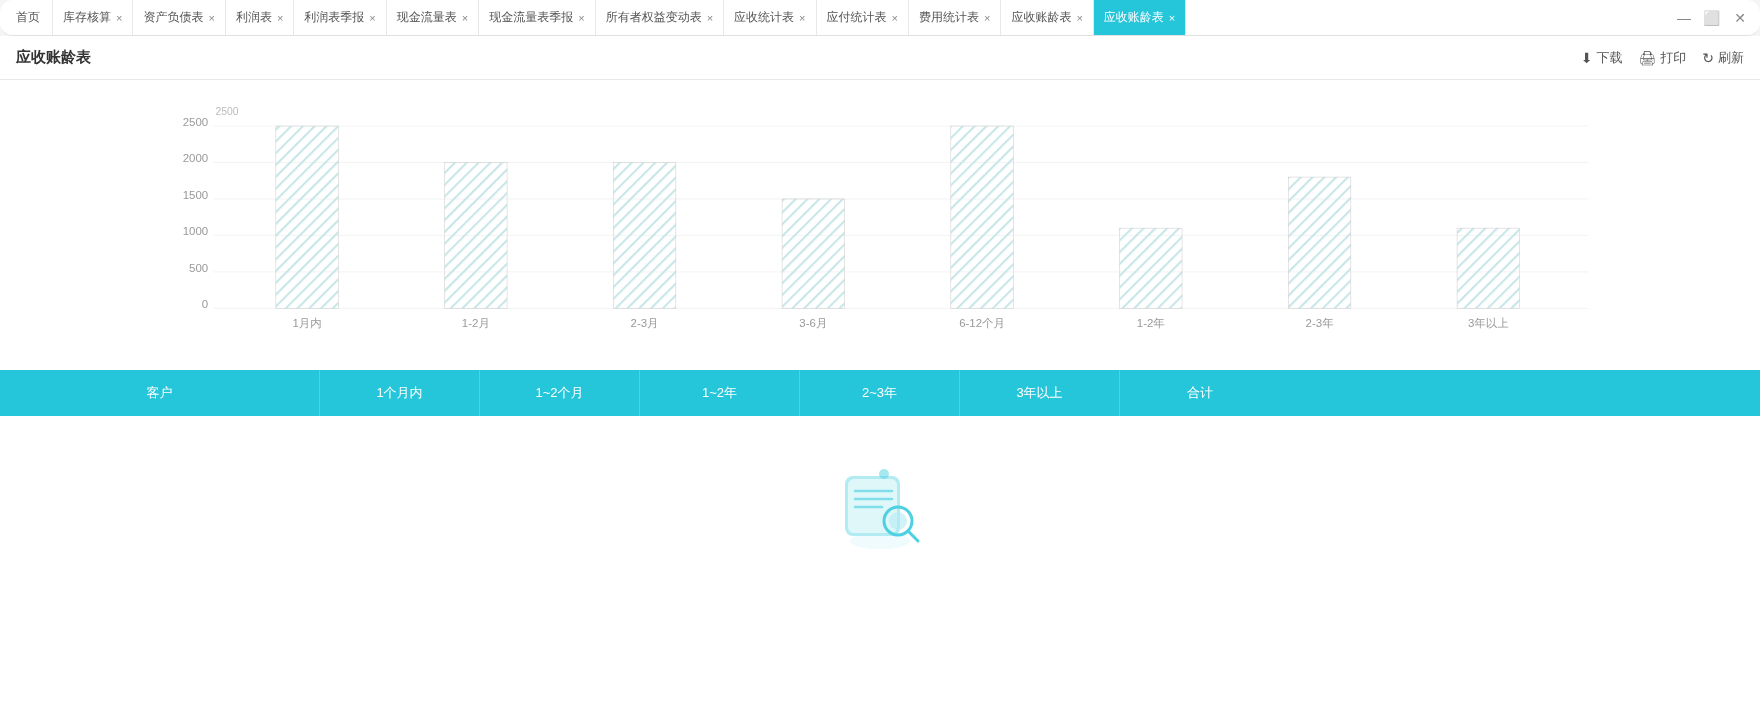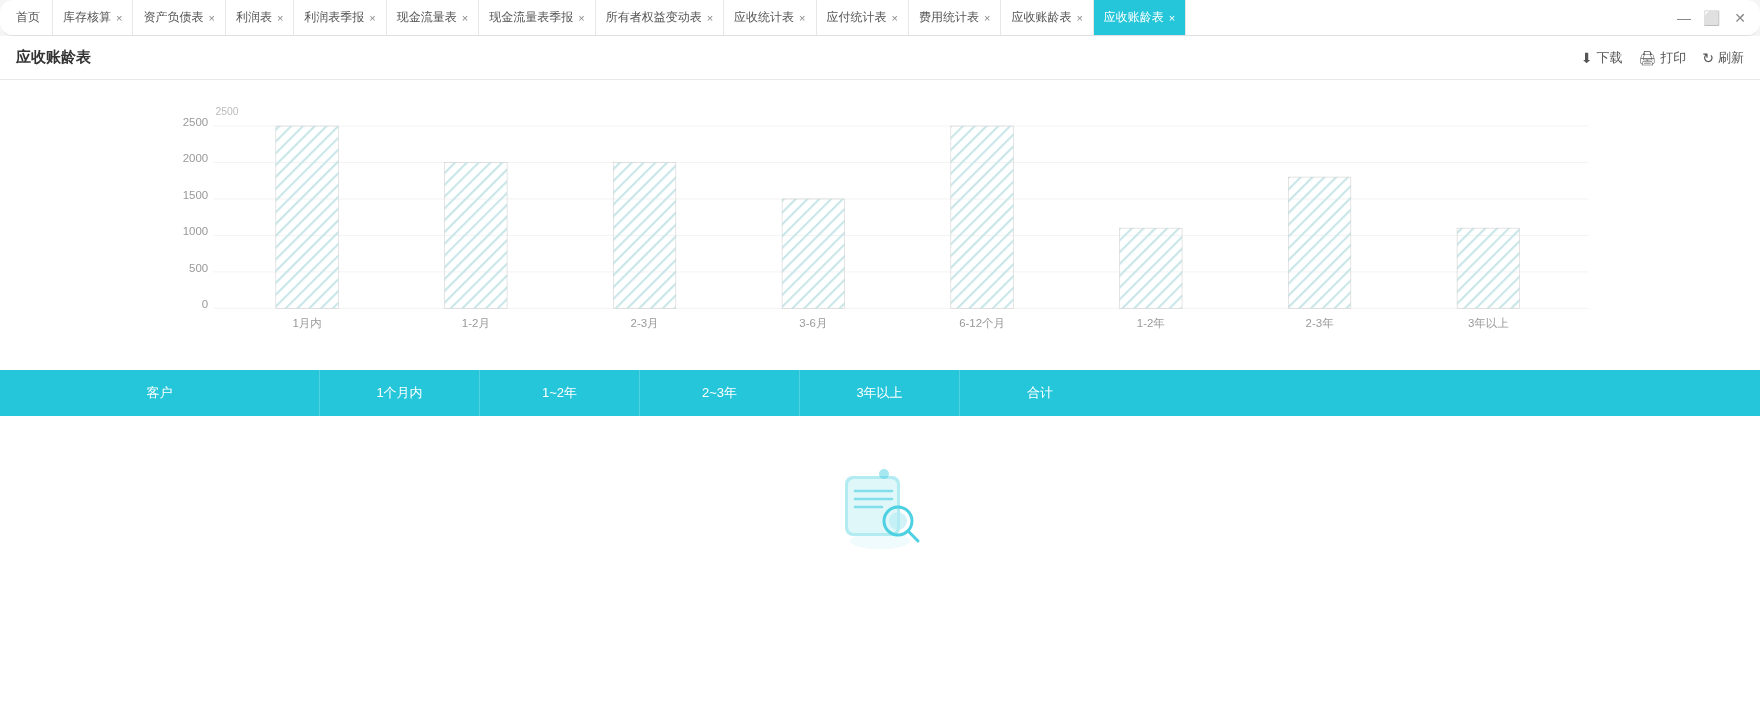--- a/index.html
+++ b/index.html
@@ -289,20 +289,21 @@
       <text x="798" y="218" text-anchor="middle" font-size="11" fill="#999">6-12个月</text>
       <text x="960" y="218" text-anchor="middle" font-size="11" fill="#999">1-2年</text>
       <text x="1122" y="218" text-anchor="middle" font-size="11" fill="#999">2-3年</text>
       <text x="1284" y="218" text-anchor="middle" font-size="11" fill="#999">3年以上</text>
     </svg>
   </div>
 
   <div class="table-header">
     <div class="table-header-cell">客户</div>
     <div class="table-header-cell">1个月内</div>
+    <div class="table-header-cell">1~2个月</div>
     <div class="table-header-cell">1~2年</div>
     <div class="table-header-cell">2~3年</div>
     <div class="table-header-cell">3年以上</div>
     <div class="table-header-cell">合计</div>
   </div>
 
   <div class="empty-state">
     <svg class="empty-icon" viewBox="0 0 120 100">
 
       <ellipse cx="60" cy="85" rx="30" ry="8" fill="#e0f7fa" opacity="0.5"></ellipse>

